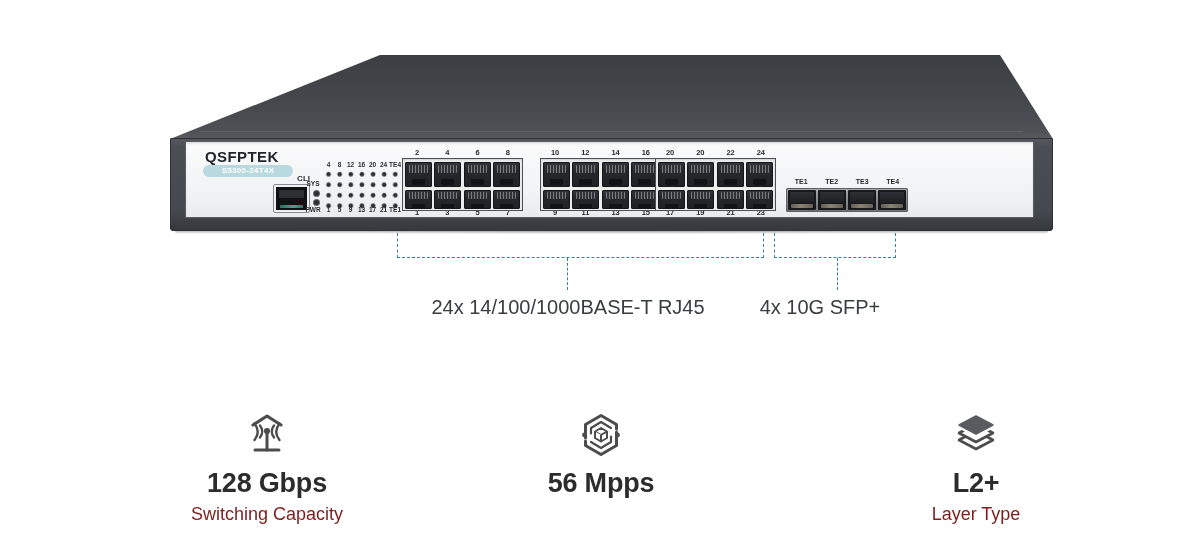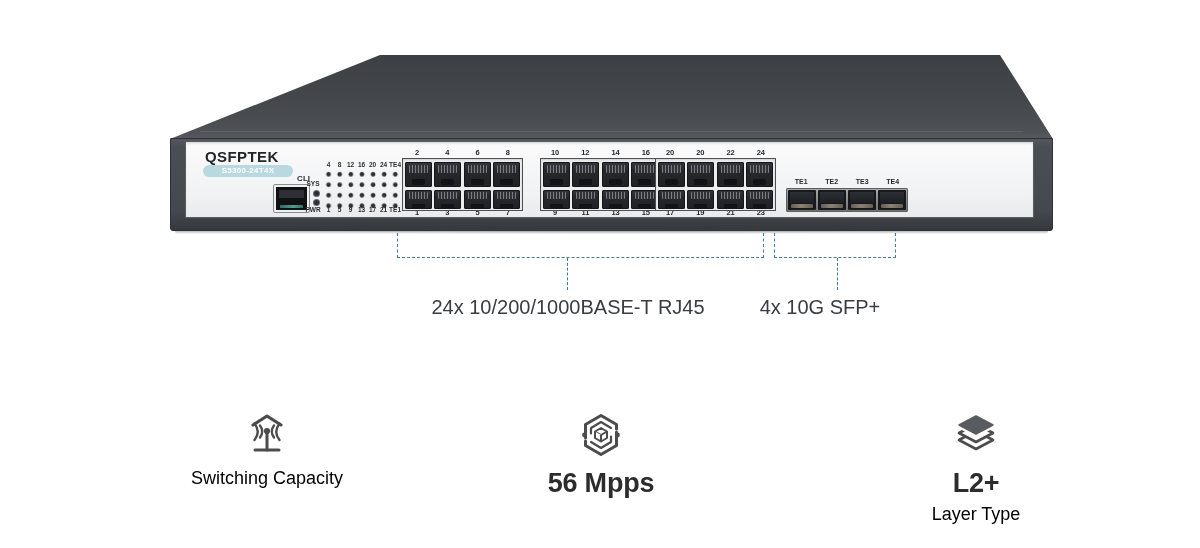--- a/index.html
+++ b/index.html
@@ -94,21 +94,21 @@
   .callout-label.rj45{left:408px;width:320px;}
   .callout-label.sfp{left:730px;width:180px;text-align:center;}
 
   
   .feature{position:absolute;top:408px;width:300px;display:flex;flex-direction:column;align-items:center;}
   .feature.f1{left:117px;}
   .feature.f2{left:451px;}
   .feature.f3{left:826px;}
   .feature .icon{height:54px;}
   .feature .value{margin-top:6px;font-size:27px;font-weight:bold;color:#2c2c2c;line-height:30px;letter-spacing:-0.2px;}
-  .feature .caption{margin-top:6px;font-size:18px;color:#000000;line-height:20px;}
+  .feature .caption{margin-top:6px;font-size:18px;color:#7f1d1d;line-height:20px;}
 </style>
 </head>
 <body>
 
 <div class="scene">
 
   <div class="chassis">
     <div class="top-face"></div>
     <div class="front-face">
       <div class="panel">
@@ -247,36 +247,37 @@
 
       </div>
     </div>
   </div>
   <div class="floor-shadow"></div>
 
   <div class="bracket rj45"></div>
   <div class="stem rj45"></div>
   <div class="bracket sfp"></div>
   <div class="stem sfp"></div>
-  <div class="callout-label rj45">24x 10/200/1000BASE-T RJ45</div>
+  <div class="callout-label rj45">24x 14/100/1000BASE-T RJ45</div>
   <div class="callout-label sfp">4x 10G SFP+</div>
 
   <div class="feature f1">
     <div class="icon">
       <svg width="54" height="54" viewBox="0 0 54 54" fill="none">
         <path d="M13 17 L27 8 L41 17" stroke="#4c4c4c" stroke-width="3.2" stroke-linecap="round" stroke-linejoin="round"></path>
         <circle cx="27" cy="23" r="3.1" fill="#4c4c4c"></circle>
         <path d="M27 24 L27 42" stroke="#4c4c4c" stroke-width="3" stroke-linecap="round"></path>
         <path d="M20 17.5 q4.5 6 0 12" stroke="#4c4c4c" stroke-width="2.4" stroke-linecap="round"></path>
         <path d="M14.5 15.5 q6.5 8.5 0 16.5" stroke="#4c4c4c" stroke-width="2.4" stroke-linecap="round"></path>
         <path d="M34 17.5 q-4.5 6 0 12" stroke="#4c4c4c" stroke-width="2.4" stroke-linecap="round"></path>
         <path d="M39.5 15.5 q-6.5 8.5 0 16.5" stroke="#4c4c4c" stroke-width="2.4" stroke-linecap="round"></path>
         <path d="M15 42 L39 42" stroke="#4c4c4c" stroke-width="3" stroke-linecap="round"></path>
       </svg>
     </div>
+    <div class="value">128 Gbps</div>
     <div class="caption">Switching Capacity</div>
   </div>
 
   <div class="feature f2">
     <div class="icon">
       <svg width="54" height="54" viewBox="0 0 54 54" fill="none">
         <path d="M11.5 30 L11.5 16.5 L27 7.5 L42.5 16.5 L42.5 21" stroke="#4c4c4c" stroke-width="3" stroke-linecap="round" stroke-linejoin="round"></path>
         <path d="M42.5 24 L42.5 37.5 L27 46.5 L11.5 37.5 L11.5 33" stroke="#4c4c4c" stroke-width="3" stroke-linecap="round" stroke-linejoin="round"></path>
         <path d="M17 25.5 L17 20 L27 14 L37 20" stroke="#4c4c4c" stroke-width="2.2" stroke-linecap="round" stroke-linejoin="round"></path>
         <path d="M37 28.5 L37 34 L27 40 L17 34" stroke="#4c4c4c" stroke-width="2.2" stroke-linecap="round" stroke-linejoin="round"></path>

